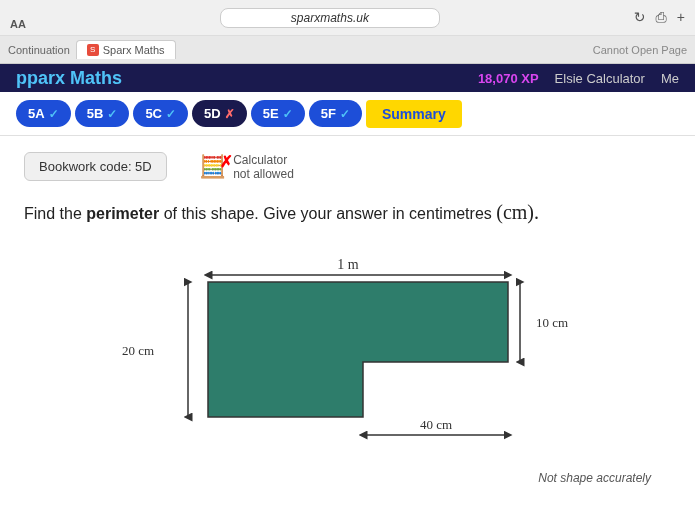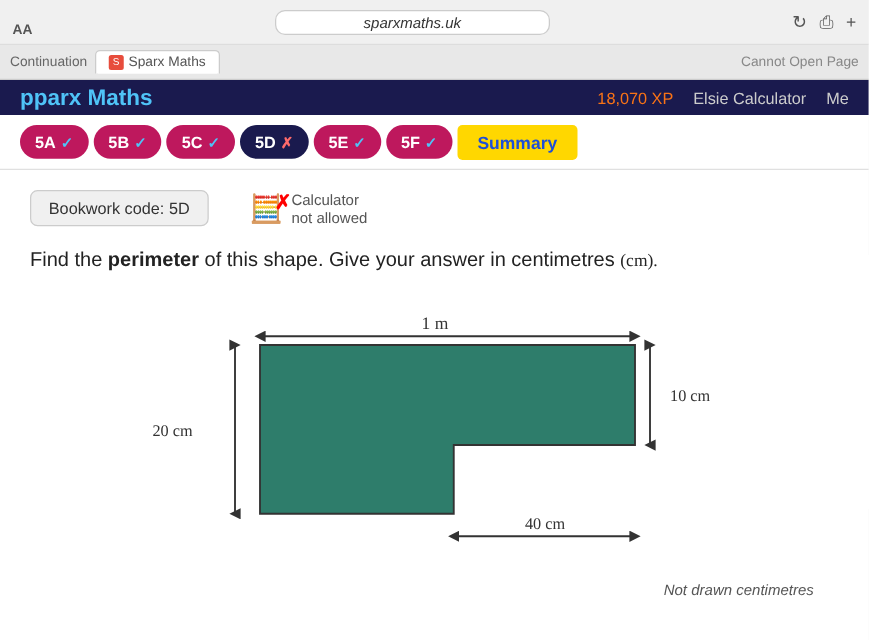--- a/index.html
+++ b/index.html
@@ -109,22 +109,22 @@
     }
     .header-right {
       margin-left: auto;
       display: flex;
       align-items: center;
       gap: 16px;
       font-size: 13px;
       color: #ccc;
     }
     .xp-badge {
-      color: #f97316;
-      font-weight: normal;
+      color: #d946ef;
+      font-weight: bold;
     }
 
     
     .task-nav {
       background: white;
       height: 44px;
       display: flex;
       align-items: center;
       padding: 0 16px;
       gap: 4px;
@@ -135,21 +135,21 @@
       align-items: center;
       gap: 4px;
       padding: 6px 12px;
       border-radius: 20px;
       font-size: 13px;
       font-weight: 600;
       cursor: pointer;
       border: none;
     }
     .task-btn.complete {
-      background: #be185d;
+      background: #1d4ed8;
       color: white;
     }
     .task-btn.active-wrong {
       background: #1a1a4e;
       color: white;
     }
     .check-icon {
       color: #4fc3f7;
       font-size: 12px;
     }
@@ -200,21 +200,21 @@
     .question-text {
       font-size: 16px;
       color: #222;
       margin-bottom: 20px;
       line-height: 1.5;
     }
     .question-text strong {
       font-weight: bold;
     }
     .cm-display {
-      font-size: 14px;
+      font-size: 20px;
       font-family: 'Times New Roman', serif;
     }
 
     
     .diagram-area {
       display: flex;
       justify-content: center;
       align-items: center;
       margin: 0 auto;
       position: relative;
@@ -348,15 +348,15 @@
           <marker id="arrow-down" markerWidth="6" markerHeight="6" refX="3" refY="3" orient="auto">
             <path d="M0,0 L6,0 L3,6 z" fill="#333"></path>
           </marker>
           <marker id="arrow-up" markerWidth="6" markerHeight="6" refX="3" refY="3" orient="auto-start-reverse">
             <path d="M0,0 L6,0 L3,6 z" fill="#333"></path>
           </marker>
         </defs>
       </svg>
     </div>
 
-    <div class="not-drawn">Not drawn centimetres</div>
+    <div class="not-drawn">Not shape accurately</div>
   </div>
 </div>
 
 </body></html>

